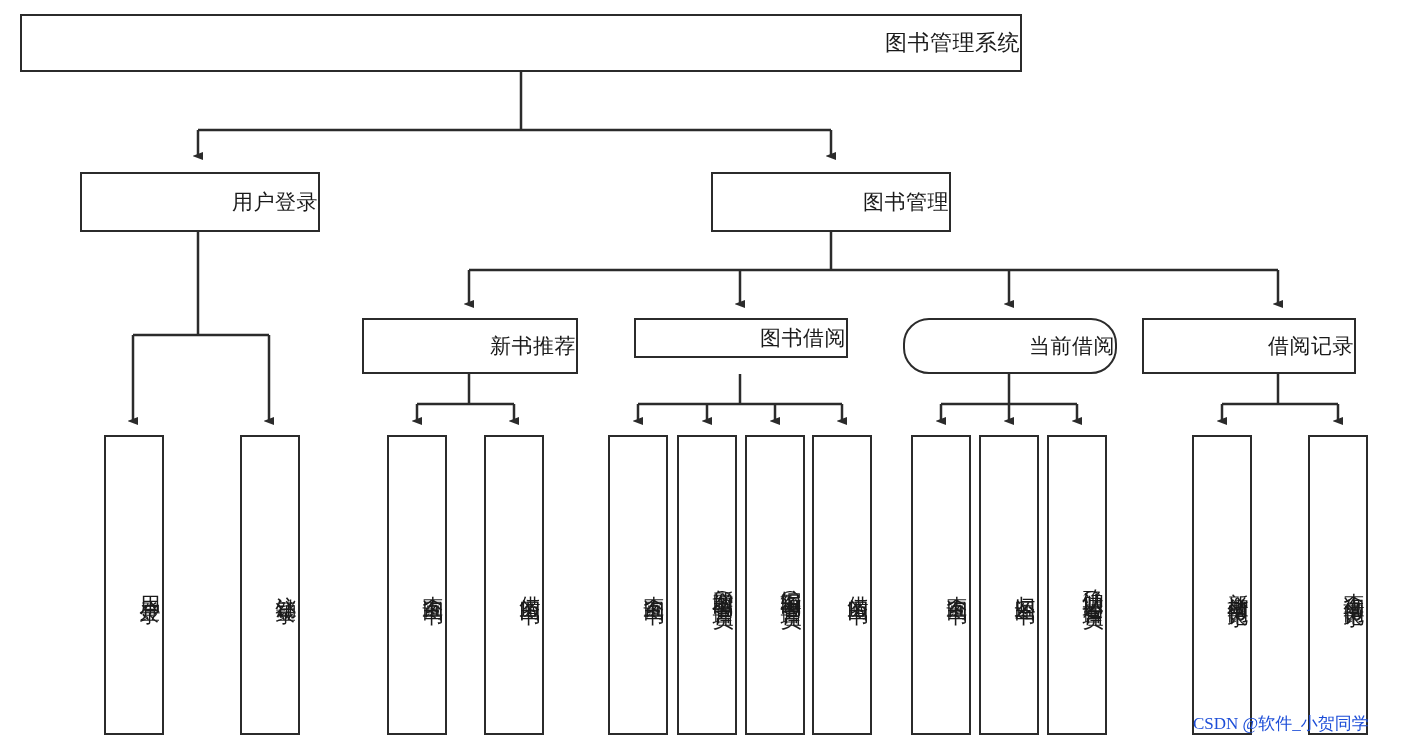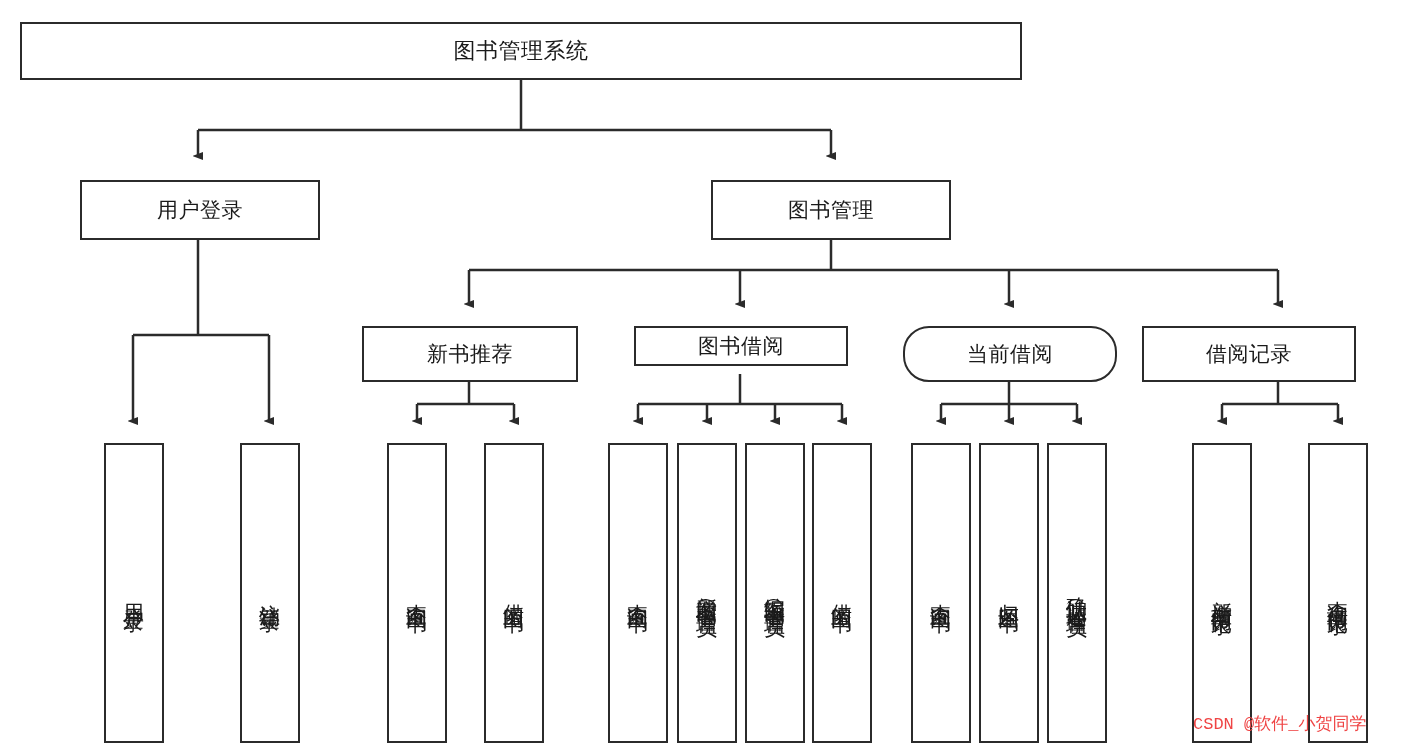--- a/index.html
+++ b/index.html
@@ -26,23 +26,22 @@
     width: 1405px;
     height: 747px;
   }
   .node {
     position: absolute;
     box-sizing: border-box;
     background: #ffffff;
     border: 2.5px solid #2b2b2b;
     display: flex;
     align-items: center;
-    justify-content: center;
+    justify-content: flex-end;
     overflow: hidden;
-    margin-top: 8px;
   }
   .node-label {
     color: #1a1a1a;
     text-align: center;
     line-height: 1.28;
     letter-spacing: 0.5px;
     white-space: nowrap;
   }
   .node.horizontal .node-label {
     writing-mode: horizontal-tb;
@@ -53,24 +52,24 @@
   }
   .node.vertical .node-label {
     writing-mode: vertical-rl;
     text-orientation: upright;
     font-size: 21px;
     letter-spacing: 3px;
     line-height: 1.1;
   }
   .watermark {
     position: absolute;
-    color: #ef4444;
+    color: #1d4ed8;
     font-size: 17px;
     white-space: nowrap;
-    font-family: Liberation Mono, monospace;
+    font-family: Liberation Serif, serif;
   }
 </style>
 </head>
 <body>
 
 <div id="diagram-root">
 
   <svg class="edges" viewBox="0 0 1405 747" xmlns="http://www.w3.org/2000/svg">
     <defs>
       <marker id="arrow" markerWidth="10" markerHeight="10" refX="4" refY="5" orient="auto" markerUnits="userSpaceOnUse">

